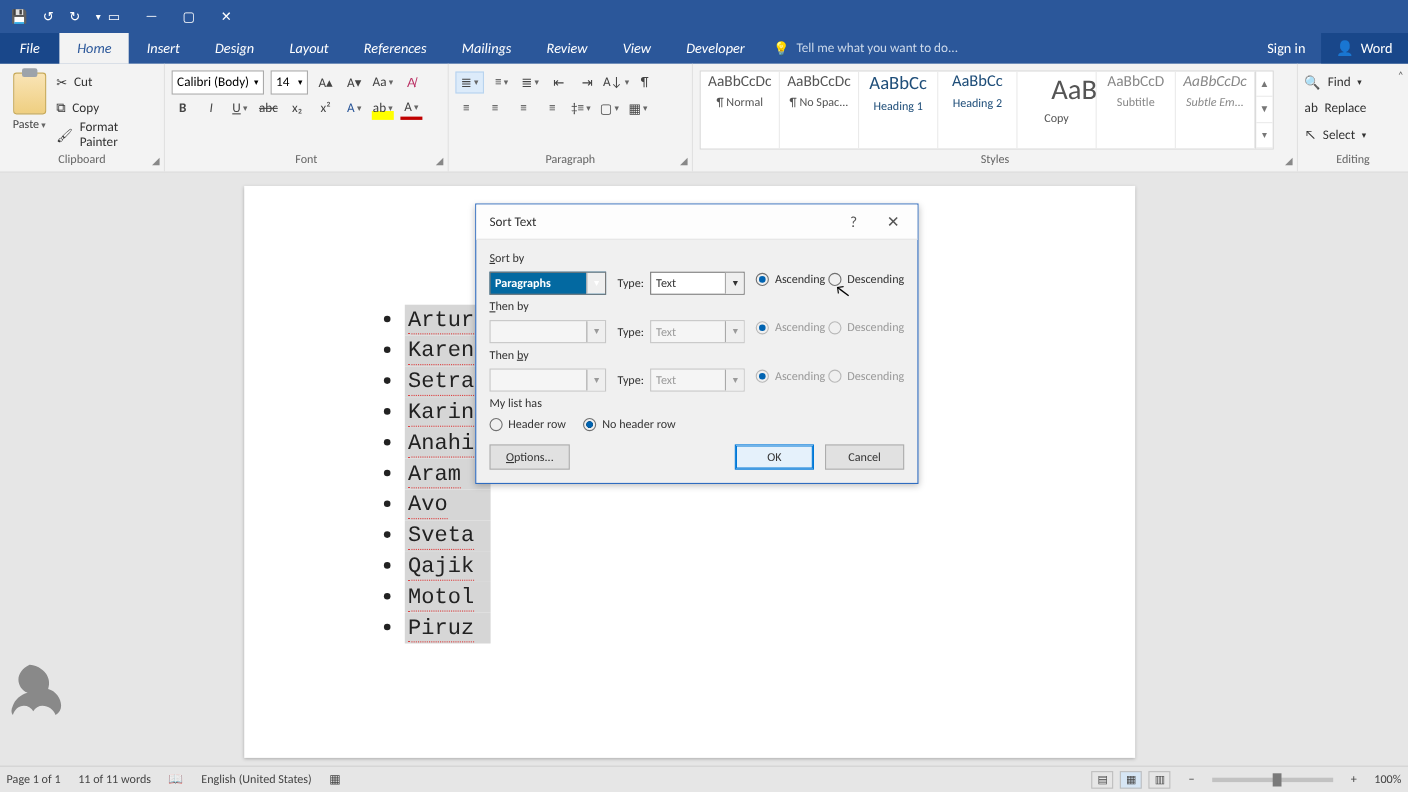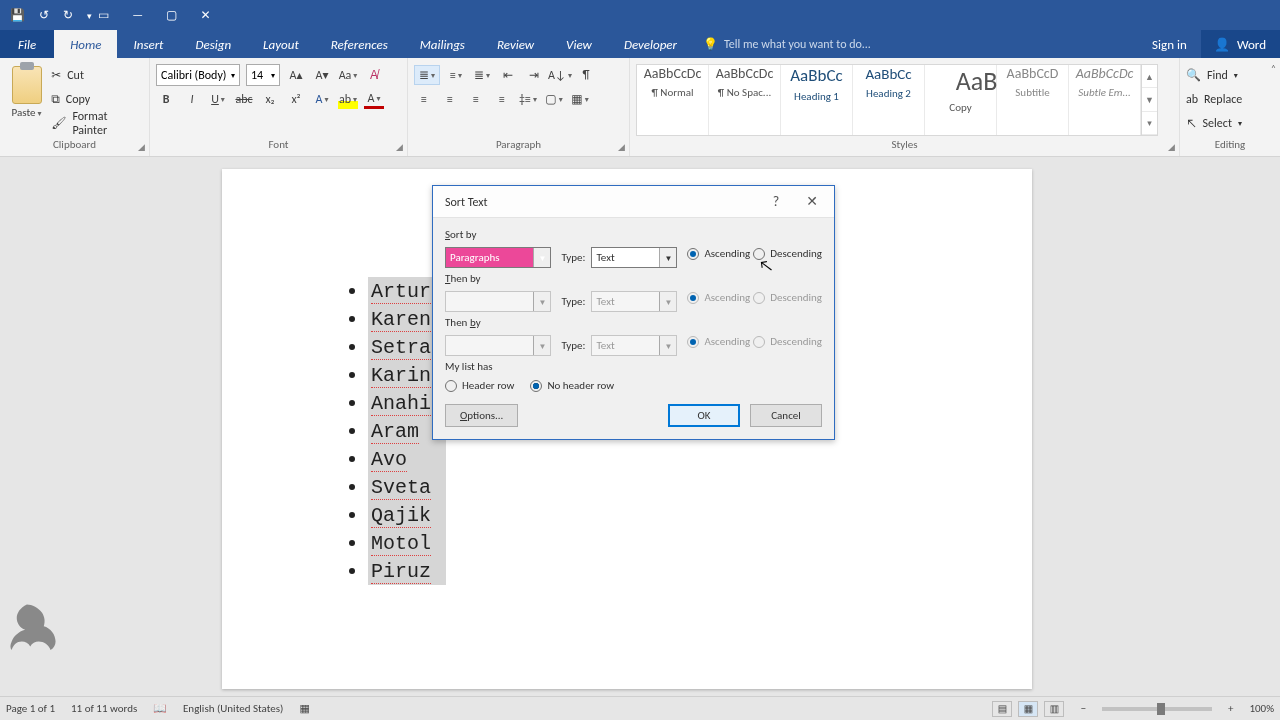--- a/index.html
+++ b/index.html
@@ -66,21 +66,21 @@
 .dialog { position:absolute; left:432px; top:185px; width:403px; background:#f0f0f0; border:1px solid #2f6cc0; box-shadow:0 2px 6px rgba(0,0,0,0.25);}
 .dialog-header { height:32px; display:flex; align-items:center; padding-left:12px; font-size:12px; color:#333; position:relative; background:#fdfdfd; border-bottom:1px solid #e3e3e3;}
 .dialog-header .hbtns { position:absolute; right:4px; top:0; height:30px; display:flex;}
 .dialog-header .hbtns span { width:36px; height:30px; display:flex; align-items:center; justify-content:center; font-size:14px; color:#555;}
 .dialog-body { padding:6px 12px 12px; font-size:11px; color:#333;}
 .dlabel { font-size:11px; margin:4px 0 6px; }
 .dlabel u{ text-decoration:underline;}
 .drow { display:flex; align-items:flex-start; gap:10px; margin-bottom:4px;}
 .combo { border:1px solid #7a7a7a; background:white; height:21px; display:flex; align-items:center; padding:0 4px; font-size:11px; position:relative;}
 .combo .cdrop { position:absolute; right:0; top:0; bottom:0; width:17px; border-left:1px solid #a9a9a9; background:#efefef; display:flex; align-items:center; justify-content:center; font-size:8px;}
-.combo.sel { background:#ec4899; color:white;}
+.combo.sel { background:#0369a1; color:white;font-weight:bold;}
 .combo.disabled { background:#f5f5f5; color:#9a9a9a; border-color:#c6c6c6;}
 .combo.disabled .cdrop { background:#efefef; }
 .radio-col { display:flex; flex-direction:row; gap:3px; font-size:11px;}
 .radio-col.disabled { color:#9a9a9a;}
 .radio { display:flex; align-items:center; gap:5px;}
 .radio .dot { width:12px; height:12px; border:1px solid #707070; border-radius:50%; display:flex; align-items:center; justify-content:center;}
 .radio.on .dot::after { content:""; width:6px; height:6px; background:#0063b1; border-radius:50%;}
 .radio.disabled .dot{ border-color:#b8b8b8;}
 .hr-row { display:flex; gap:16px; align-items:center; margin-top:4px;}
 .btn { height:23px; padding:0 14px; background:#e1e1e1; border:1px solid #adadad; font-size:11px; display:flex; align-items:center;}

